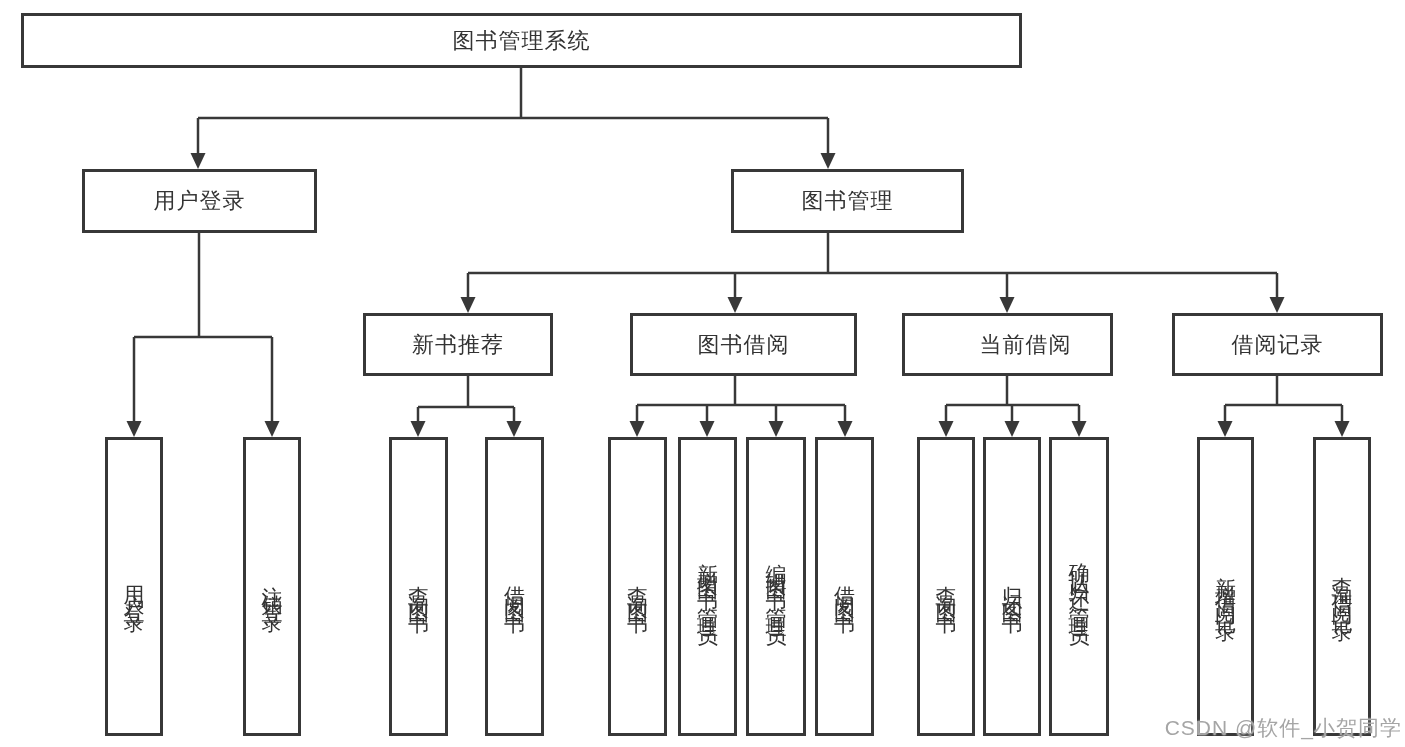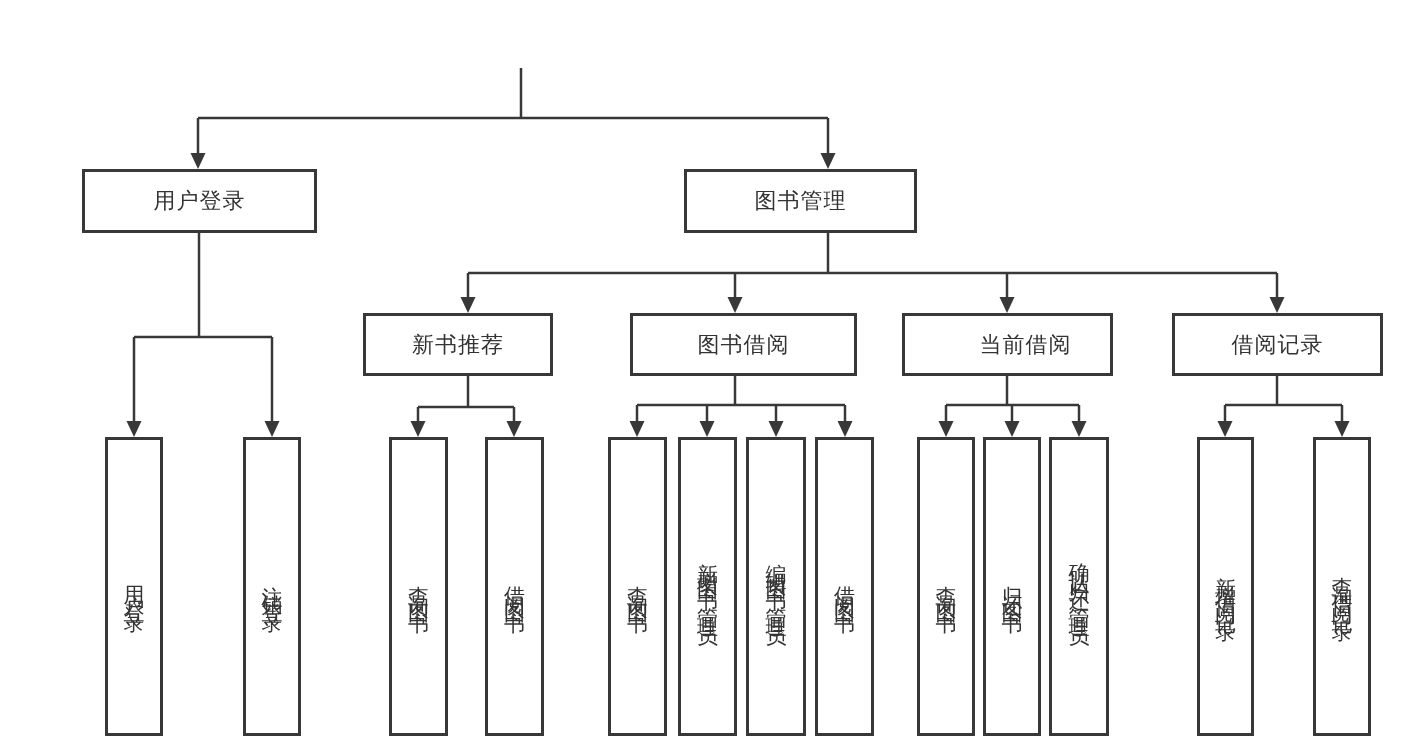--- a/index.html
+++ b/index.html
@@ -108,23 +108,24 @@
       <polygon points="776,437 768.5,421 783.5,421"></polygon>
       <polygon points="845,437 837.5,421 852.5,421"></polygon>
       <polygon points="946,437 938.5,421 953.5,421"></polygon>
       <polygon points="1012,437 1004.5,421 1019.5,421"></polygon>
       <polygon points="1079,437 1071.5,421 1086.5,421"></polygon>
       <polygon points="1225,437 1217.5,421 1232.5,421"></polygon>
       <polygon points="1342,437 1334.5,421 1349.5,421"></polygon>
     </g>
   </svg>
 
+  <div class="node hbox" style="left:21px; top:13px; width:1001px; height:55px;">图书管理系统</div>
 
   <div class="node hbox" style="left:82px; top:169px; width:235px; height:64px;">用户登录</div>
-  <div class="node hbox" style="left:684px; top:169px; width:233px; height:64px;">图书管理</div>
+  <div class="node hbox" style="left:731px; top:169px; width:233px; height:64px;">图书管理</div>
 
   <div class="node hbox" style="left:363px; top:313px; width:190px; height:63px;">新书推荐</div>
   <div class="node hbox" style="left:630px; top:313px; width:227px; height:63px;">图书借阅</div>
   <div class="node hbox" style="left:902px; top:313px; width:211px; height:63px;padding-left:36px;">当前借阅</div>
   <div class="node hbox" style="left:1172px; top:313px; width:211px; height:63px;">借阅记录</div>
 
   <div class="node vbox" style="left:105px; top:437px; width:58px; height:299px;">
     <span>用户登录</span>
   </div>
   <div class="node vbox" style="left:243px; top:437px; width:58px; height:299px;">
@@ -161,14 +162,15 @@
     <span>确认归还（管理员）</span>
   </div>
 
   <div class="node vbox" style="left:1197px; top:437px; width:57px; height:299px;">
     <span>新增借阅记录</span>
   </div>
   <div class="node vbox" style="left:1313px; top:437px; width:58px; height:299px;">
     <span>查询借阅记录</span>
   </div>
 
+  <div class="watermark">CSDN @软件_小贺同学</div>
 
 </div>
 
 </body></html>

